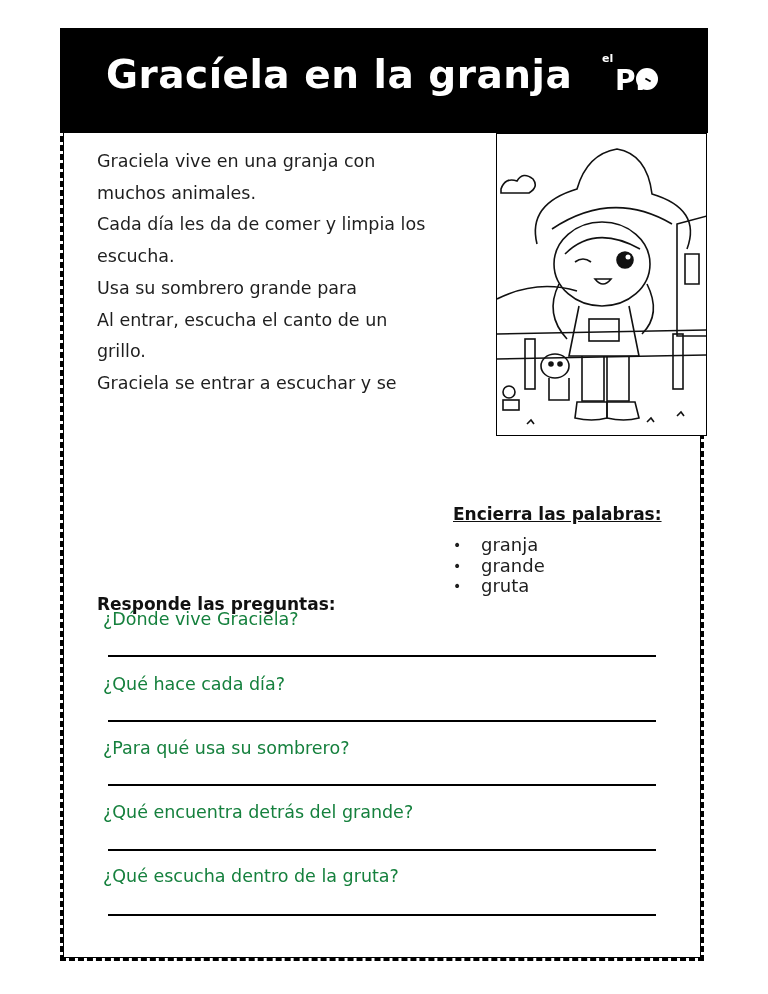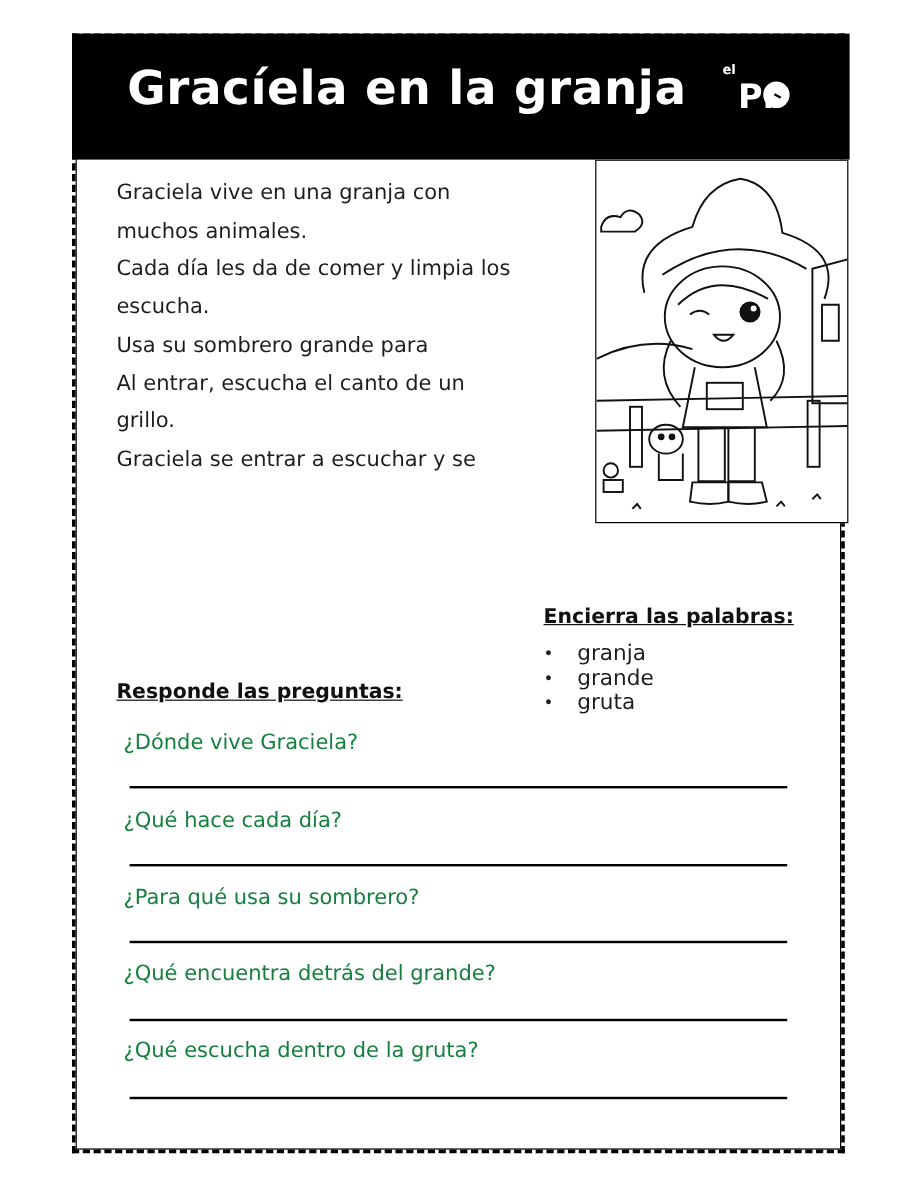--- a/index.html
+++ b/index.html
@@ -21,21 +21,21 @@
   .story { position: absolute; left: 97px; top: 146px; width: 390px; font-size: 17.5px; line-height: 31.7px; color: #1e1e1e; }
   .story p { margin: 0; }
 
   .illus { position: absolute; left: 496px; top: 133px; width: 211px; height: 303px; border: 1px solid #000; box-sizing: border-box; background: #fff; overflow: hidden; }
 
   .circle-title { position: absolute; left: 453px; top: 504px; font-size: 17px; font-weight: bold; color: #111; text-decoration: underline; }
   .circle-list { position: absolute; left: 453px; top: 535px; margin: 0; padding: 0; list-style: none; font-size: 18px; line-height: 20.5px; color: #1e1e1e; }
   .circle-list li { position: relative; padding-left: 28px; }
   .circle-list li::before { content: "•"; position: absolute; left: 0; top: 0; font-size: 14px; }
 
-  .q-title { position: absolute; left: 97px; top: 567px; font-size: 17px; font-weight: bold; color: #111; text-decoration: underline; }
+  .q-title { position: absolute; left: 97px; top: 594px; font-size: 17px; font-weight: bold; color: #111; }
   .question { position: absolute; left: 103px; font-size: 17.5px; color: #15803d; }
   .answer-line { position: absolute; left: 108px; width: 548px; height: 2px; background: #000; }
 </style>
 </head>
 <body>
 
 <div class="frame"></div>
 <div class="frame-inner"></div>
 
 <div class="header"></div>

